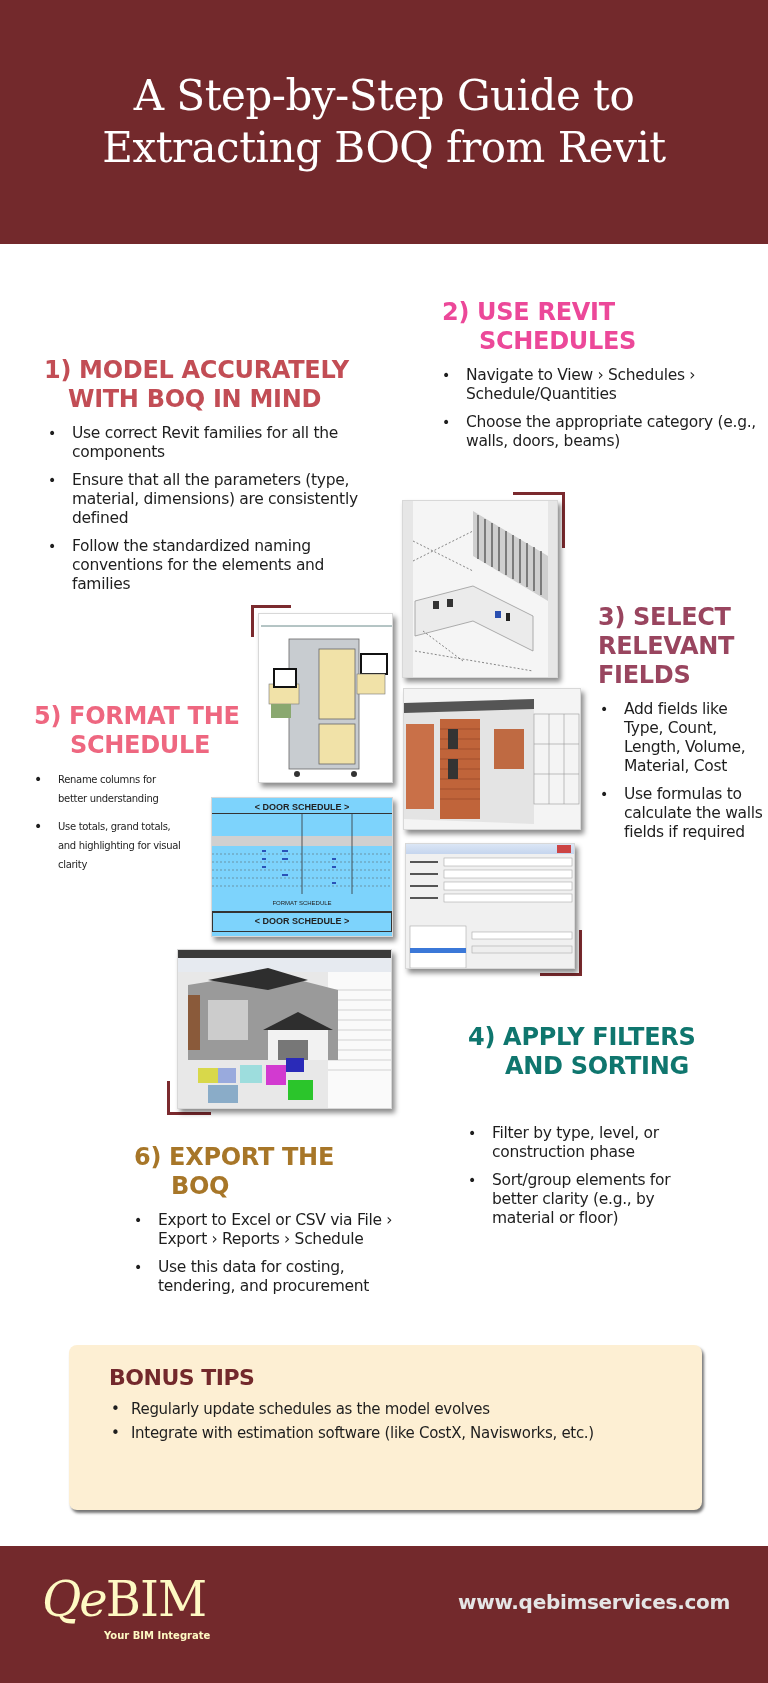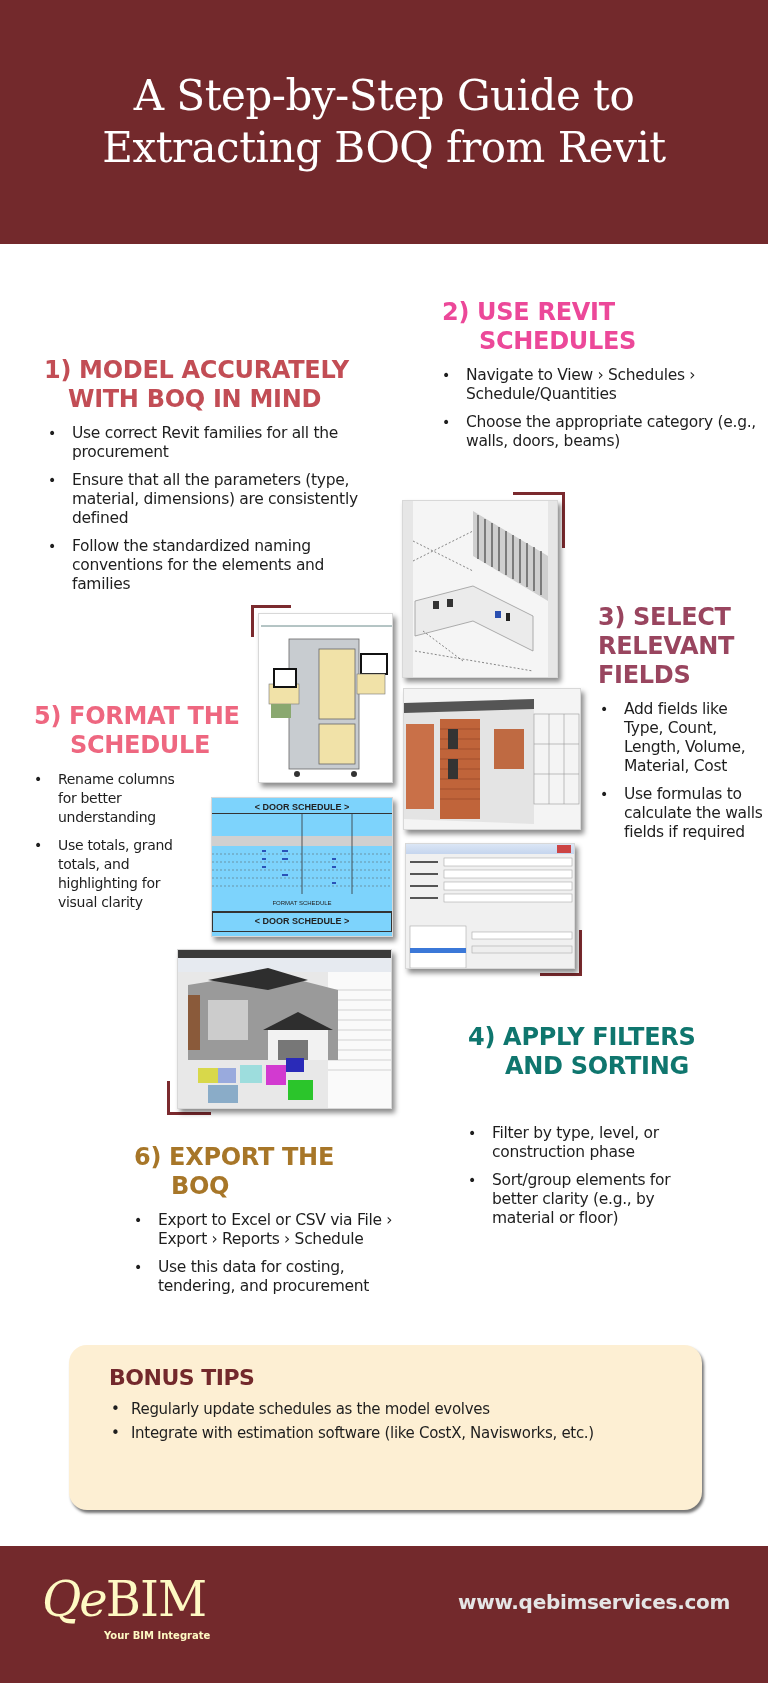--- a/index.html
+++ b/index.html
@@ -32,30 +32,30 @@
 
   .s4 { left: 468px; top: 1003px; width: 300px; }
   .s4 h2 { color: #0f766e; margin-top: 20px; }
   .s4 .indent { padding-left: 37px; display: block; }
   .s4 ul { margin-left: 0px; margin-top: 43px; }
 
   .s5 { left: 34px; top: 702px; width: 220px; }
   .s5 h2 { color: #ee6780; }
   .s5 .indent { padding-left: 36px; display: block; }
   .s5 ul { margin-left: 0px; }
-  .s5 li { font-size: 14px; }
+  .s5 li { font-size: 10px; }
 
   .s6 { left: 134px; top: 1143px; width: 320px; }
   .s6 h2 { color: #a77628; }
   .s6 .indent { padding-left: 37px; display: block; }
 
   .img { position: absolute; background: #fafafa; border: 1px solid #d8d8d8; box-shadow: 3px 4px 5px rgba(0,0,0,0.45); overflow: hidden; }
   .corner { position: absolute; border-color: #7b2a2e; border-style: solid; }
 
-  .bonus { position: absolute; left: 69px; top: 1345px; width: 633px; height: 165px; background: #fdefd3; border-radius: 18px; box-shadow: 2px 3px 3px rgba(0,0,0,0.55); padding: 20px 40px; }
+  .bonus { position: absolute; left: 69px; top: 1345px; width: 633px; height: 165px; background: #fdefd3; border-radius: 8px; box-shadow: 2px 3px 3px rgba(0,0,0,0.55); padding: 20px 40px; }
   .bonus h3 { font-family: "DejaVu Sans", sans-serif; font-weight: bold; font-size: 22px; color: #73292c; letter-spacing: -0.5px; margin-bottom: 10px; }
   .bonus ul { list-style: none; }
   .bonus li { position: relative; padding-left: 22px; font-size: 15px; line-height: 18px; color: #1e1e1e; margin-bottom: 6px; letter-spacing: -0.3px; font-family: "DejaVu Sans", sans-serif; }
   .bonus li::before { content: "\2022"; position: absolute; left: 2px; top: 0; }
 
   .footer { position: absolute; left: 0; top: 1546px; width: 768px; height: 137px; background: #73292c; }
   .logo { position: absolute; left: 42px; top: 28px; width: 170px; height: 72px; color: #fef9c3; }
   .logo .mark { font-family: "DejaVu Serif", "Liberation Serif", serif; font-size: 48px; line-height: 50px; font-style: italic; letter-spacing: -2px; }
   .logo .mark .bim { font-style: normal; letter-spacing: -1px; }
   .logo .tag { position: absolute; left: 62px; top: 56px; font-size: 10px; font-weight: bold; font-family: "DejaVu Sans", sans-serif; }
@@ -81,21 +81,21 @@
     <li>Choose the appropriate category (e.g., walls, doors, beams)</li>
   </ul>
 </div>
 
 <div class="step s1">
   <h2>
     <span>1) MODEL ACCURATELY</span><br>
     <span class="indent">WITH BOQ IN MIND</span>
   </h2>
   <ul>
-    <li>Use correct Revit families for all the procurement</li>
+    <li>Use correct Revit families for all the components</li>
     <li>Ensure that all the parameters (type, material, dimensions) are consistently defined</li>
     <li>Follow the standardized naming conventions for the elements and families</li>
   </ul>
 </div>
 
 <div class="corner" style="left:513px; top:492px; width:52px; height:56px; border-width:3px 3px 0 0;"></div>
 <div class="img" style="left:402px; top:500px; width:156px; height:178px; background:#f3f3f3;">
   <svg width="156" height="178" viewBox="0 0 156 178">
     <rect x="0" y="0" width="156" height="178" fill="#f5f5f5"></rect>
     <rect x="0" y="0" width="10" height="178" fill="#e6e6e6"></rect>

